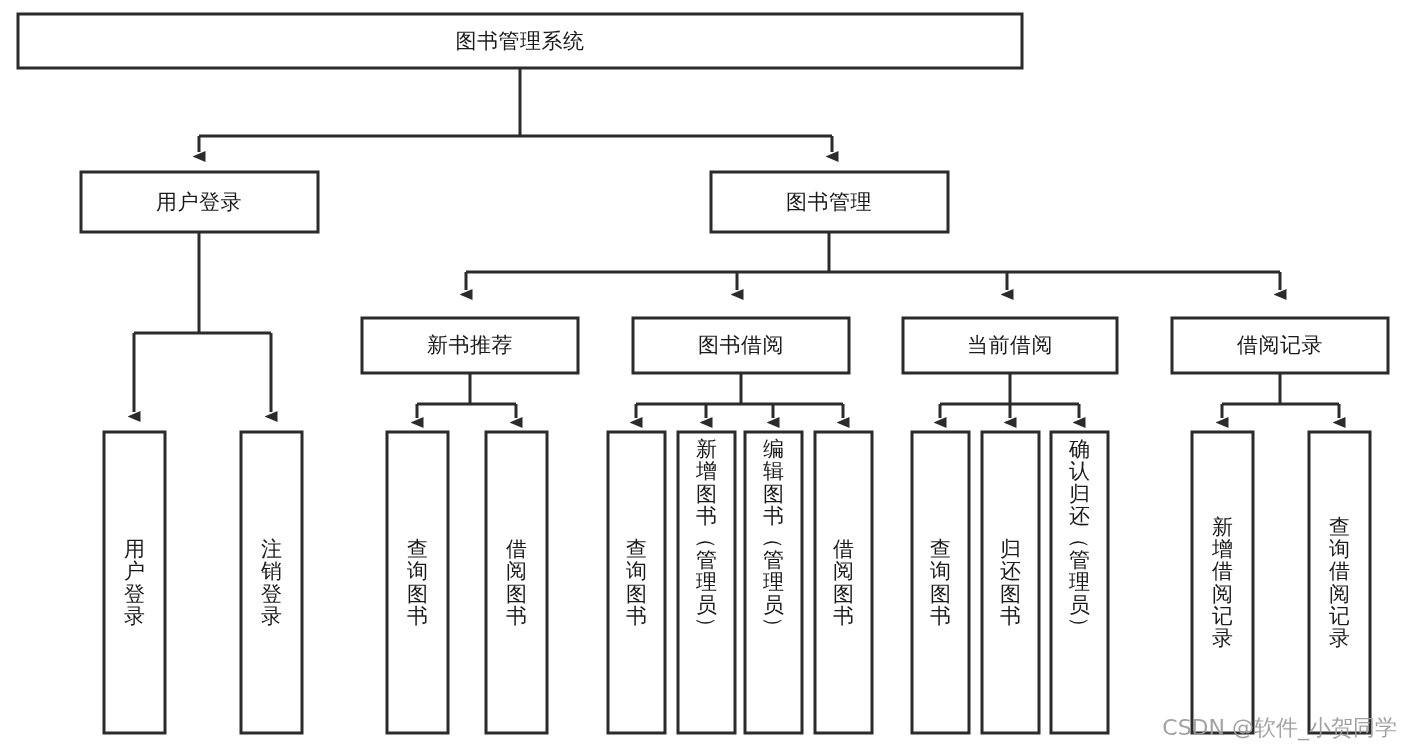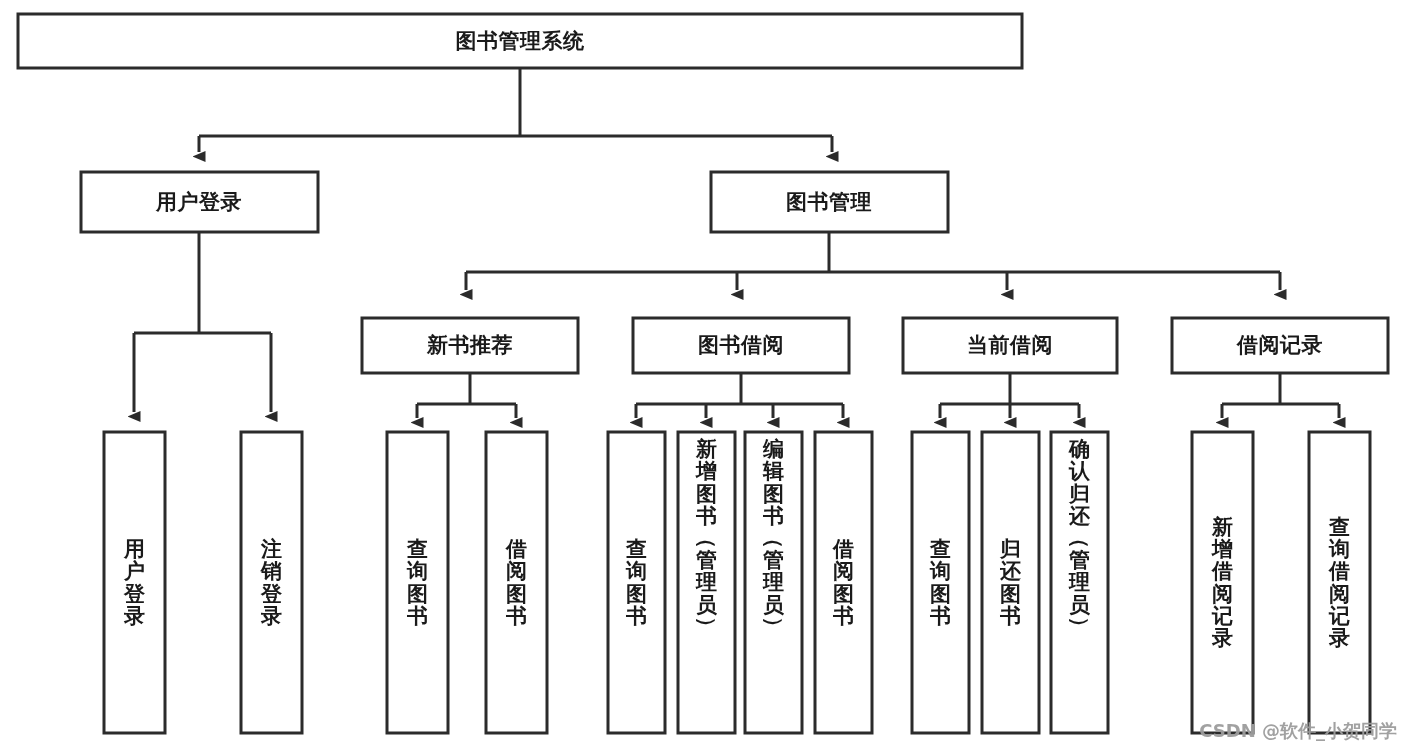--- a/index.html
+++ b/index.html
@@ -11,21 +11,20 @@
     width: 1405px;
     height: 747px;
     font-family: "DejaVu Sans", "Liberation Sans", sans-serif;
     overflow: hidden;
     position: relative;
   }
   #diagram-root {
     position: relative;
     width: 1405px;
     height: 747px;
-    font-weight: bold;
   }
   svg#tree-svg {
     position: absolute;
     left: 0;
     top: 0;
     width: 1405px;
     height: 747px;
     display: block;
   }
   .node-box {
@@ -64,21 +63,21 @@
     text-align: center;
   }
   .vert-text-wrap span {
     display: block;
   }
   .watermark {
     position: absolute;
     right: 8px;
     bottom: 4px;
     font-family: "DejaVu Sans", "Liberation Sans", sans-serif;
-    font-size: 18px;
+    font-size: 22px;
     color: #9d9d9d;
     white-space: nowrap;
     opacity: 0.95;
     pointer-events: none;
   }
 </style>
 </head>
 <body>
 
 <div id="diagram-root">

